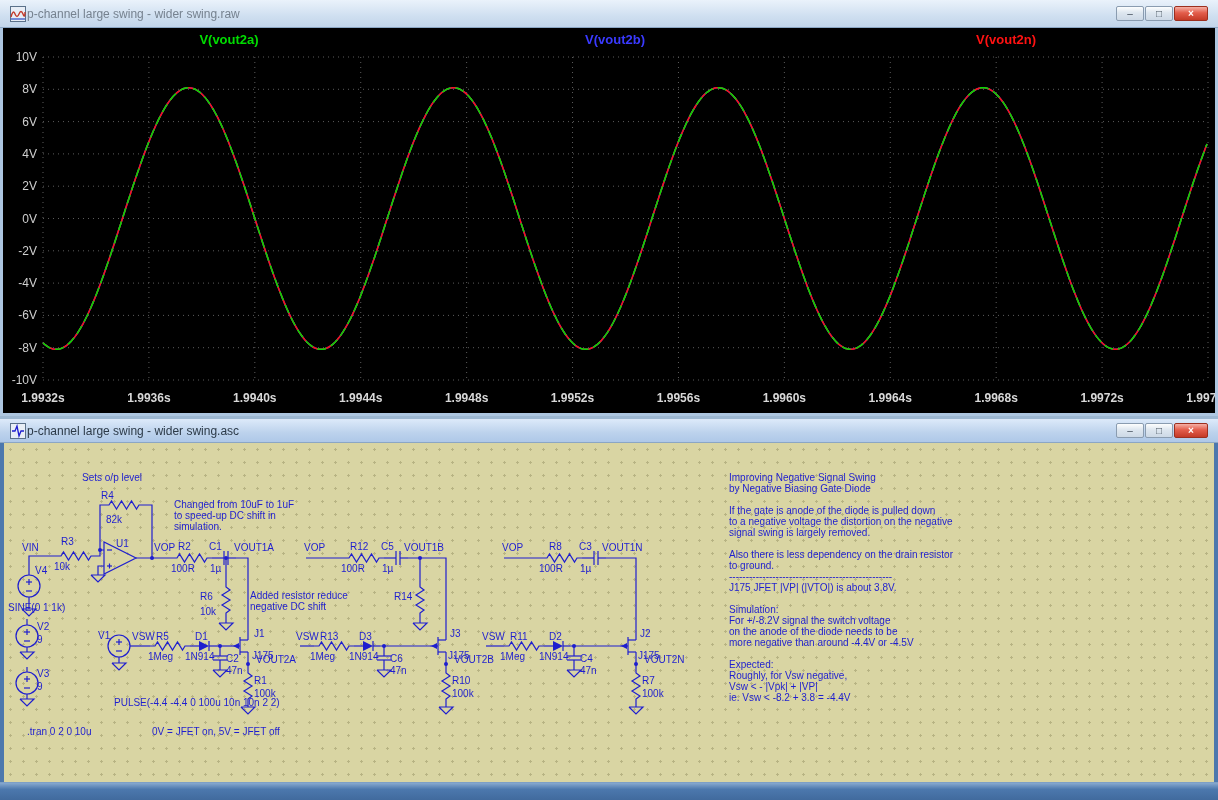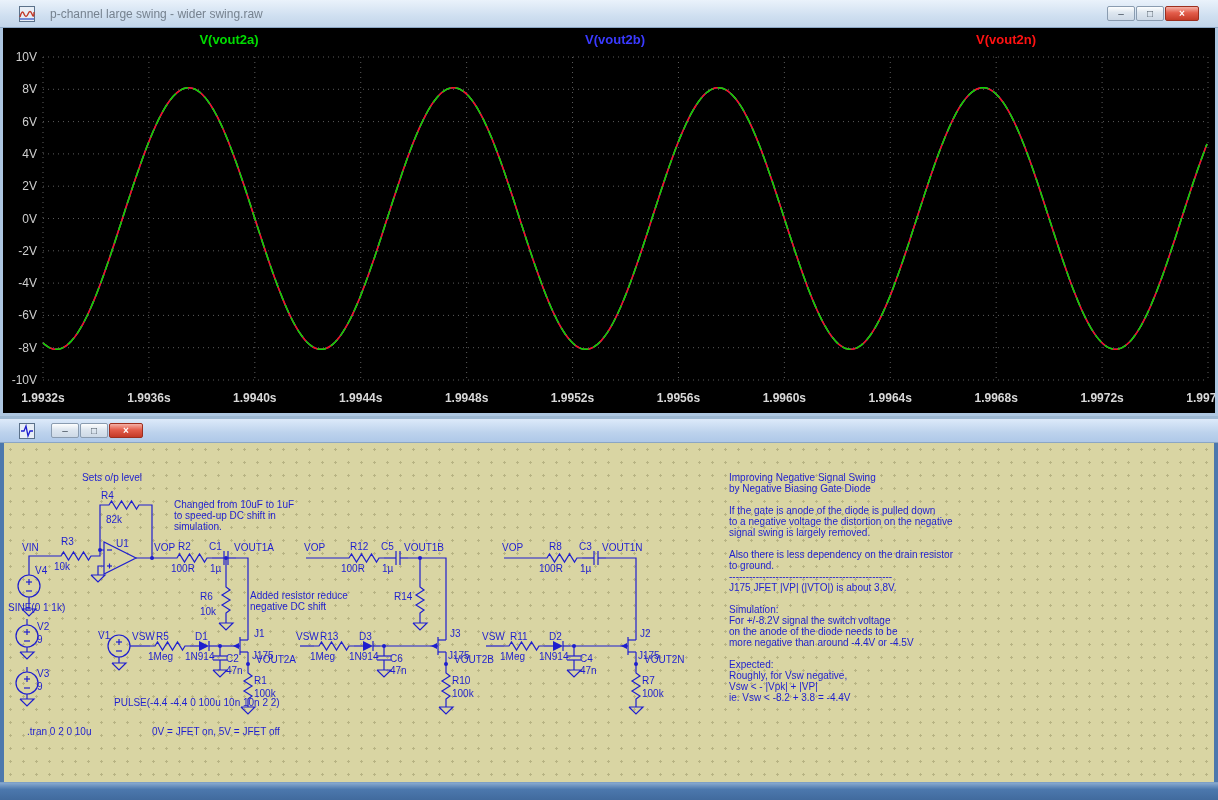--- a/index.html
+++ b/index.html
@@ -1,20 +1,20 @@
 <!DOCTYPE html>
 <html><head>
 <meta charset="utf-8">
 <style>
   html,body{margin:0;padding:0;width:1218px;height:800px;overflow:hidden;
     font-family:"Liberation Sans",sans-serif;background:#9db8d2;}
   .win{position:absolute;left:0;width:1218px;box-sizing:border-box;}
   #plot-window{top:0;height:419px;}
   #schem-window{top:419px;height:381px;}
-  .titlebar{display:flex;align-items:center;gap:15px;padding:0 19px;box-sizing:border-box;
+  .titlebar{display:flex;align-items:center;gap:1px;padding:0 10px;box-sizing:border-box;
     border-bottom:1px solid #8ba6c4;}
   #plot-window .titlebar{height:28px;background:linear-gradient(#eaf2fb,#cfdff0 60%,#c2d5ea);color:#76828f;}
   #schem-window .titlebar{height:24px;background:linear-gradient(#ddeafa,#bcd2ec 60%,#aec8e8);color:#2c3a48;}
   .titlebar .title{font-size:12px;flex:1;white-space:nowrap;overflow:hidden;}
   .appicon{width:16px;height:16px;display:inline-block;flex:0 0 16px;}
   .controls{display:flex;}
   .ctl{width:28px;height:15px;font-size:10px;line-height:12px;text-align:center;padding:0;margin-left:1px;
     border:1px solid #8a9cb0;border-radius:2px;color:#44505c;cursor:default;
     background:linear-gradient(#fdfefe,#dde6ef 45%,#cdd9e6);font-family:"Liberation Sans",sans-serif;}
   .ctl.close{width:34px;background:linear-gradient(#f5b0a5,#e35d4b 45%,#c43a27);
@@ -108,20 +108,21 @@
 </div>
 
 <div class="win" id="schem-window">
   <div class="titlebar">
     <span class="appicon">
       <svg width="16" height="16" viewBox="0 0 16 16">
         <rect x="0.5" y="0.5" width="15" height="15" fill="#e8eef6" stroke="#5b718a"></rect>
         <path d="M2 8 H5 L7 3 L9 13 L11 8 H14" fill="none" stroke="#1e1ecf" stroke-width="1.3"></path>
       </svg>
     </span>
+    <span class="title">p-channel large swing - wider swing.asc</span>
     <span class="controls">
       <button class="ctl">–</button>
       <button class="ctl">□</button>
       <button class="ctl close">×</button>
     </span>
   </div>
   <div class="schemarea">
     <svg id="schem-svg" width="1210" height="339" viewBox="0 0 1210 339">
         <polyline points="25,132,25,113,52,113" fill="none" stroke="#1e1ecf" stroke-width="1.2"></polyline>
         <polyline points="52,113,57,113,59.5,109,64.5,117,69.5,109,74.5,117,79.5,109,84.5,117,87,113,92,113" fill="none" stroke="#1e1ecf" stroke-width="1.2"></polyline>

